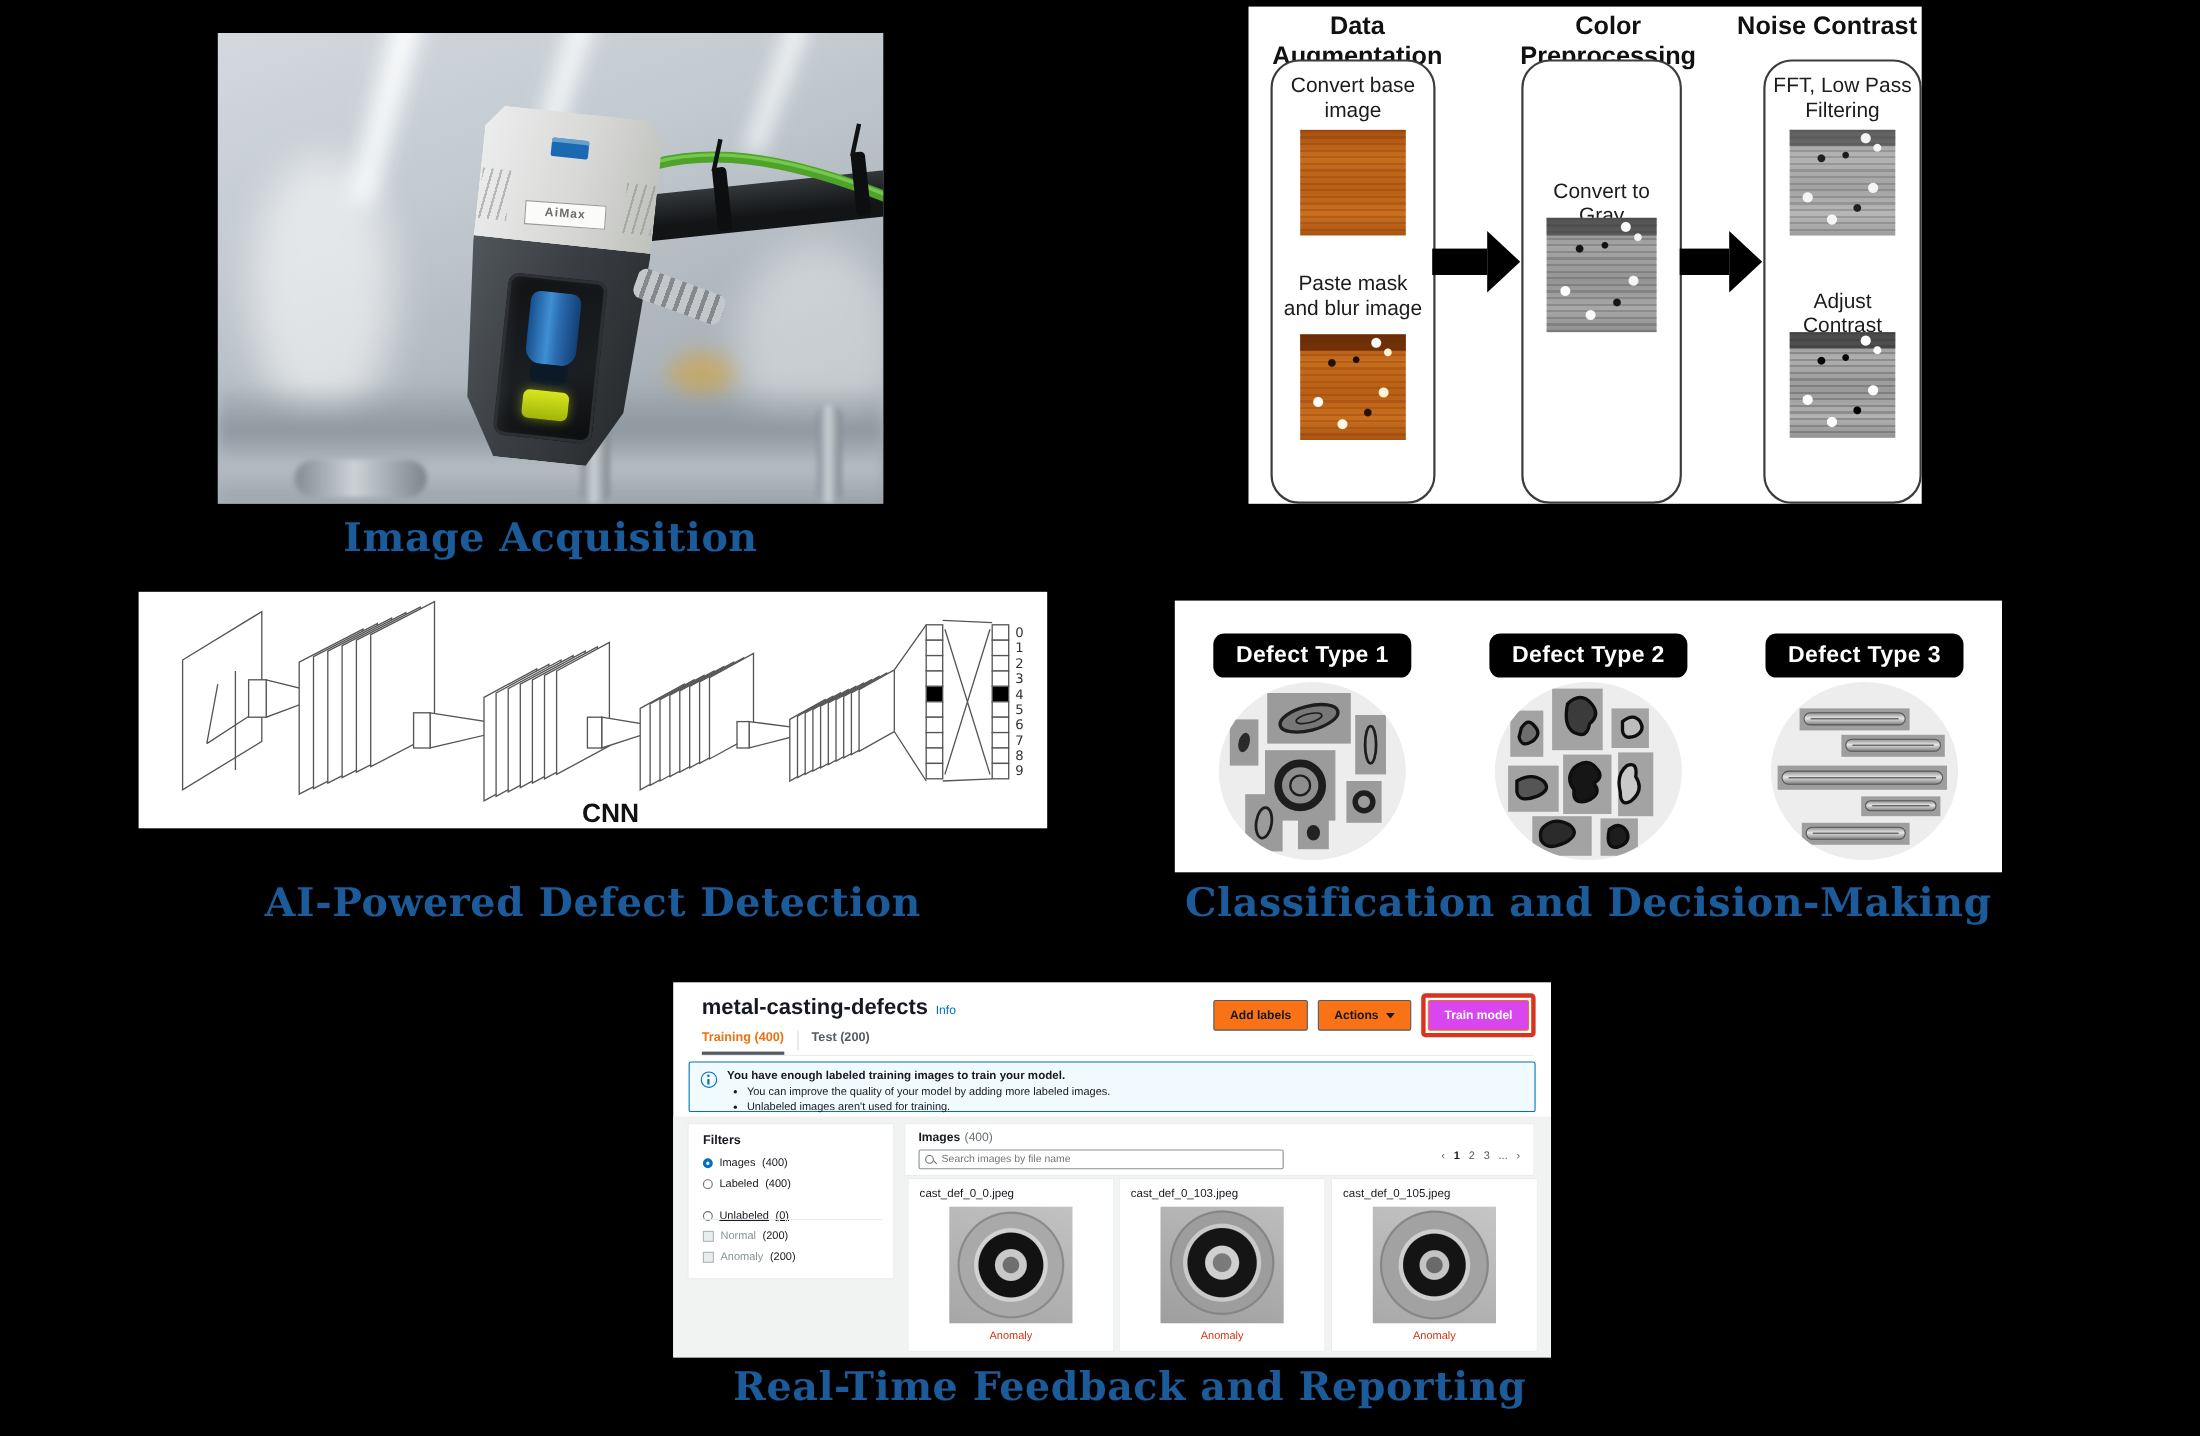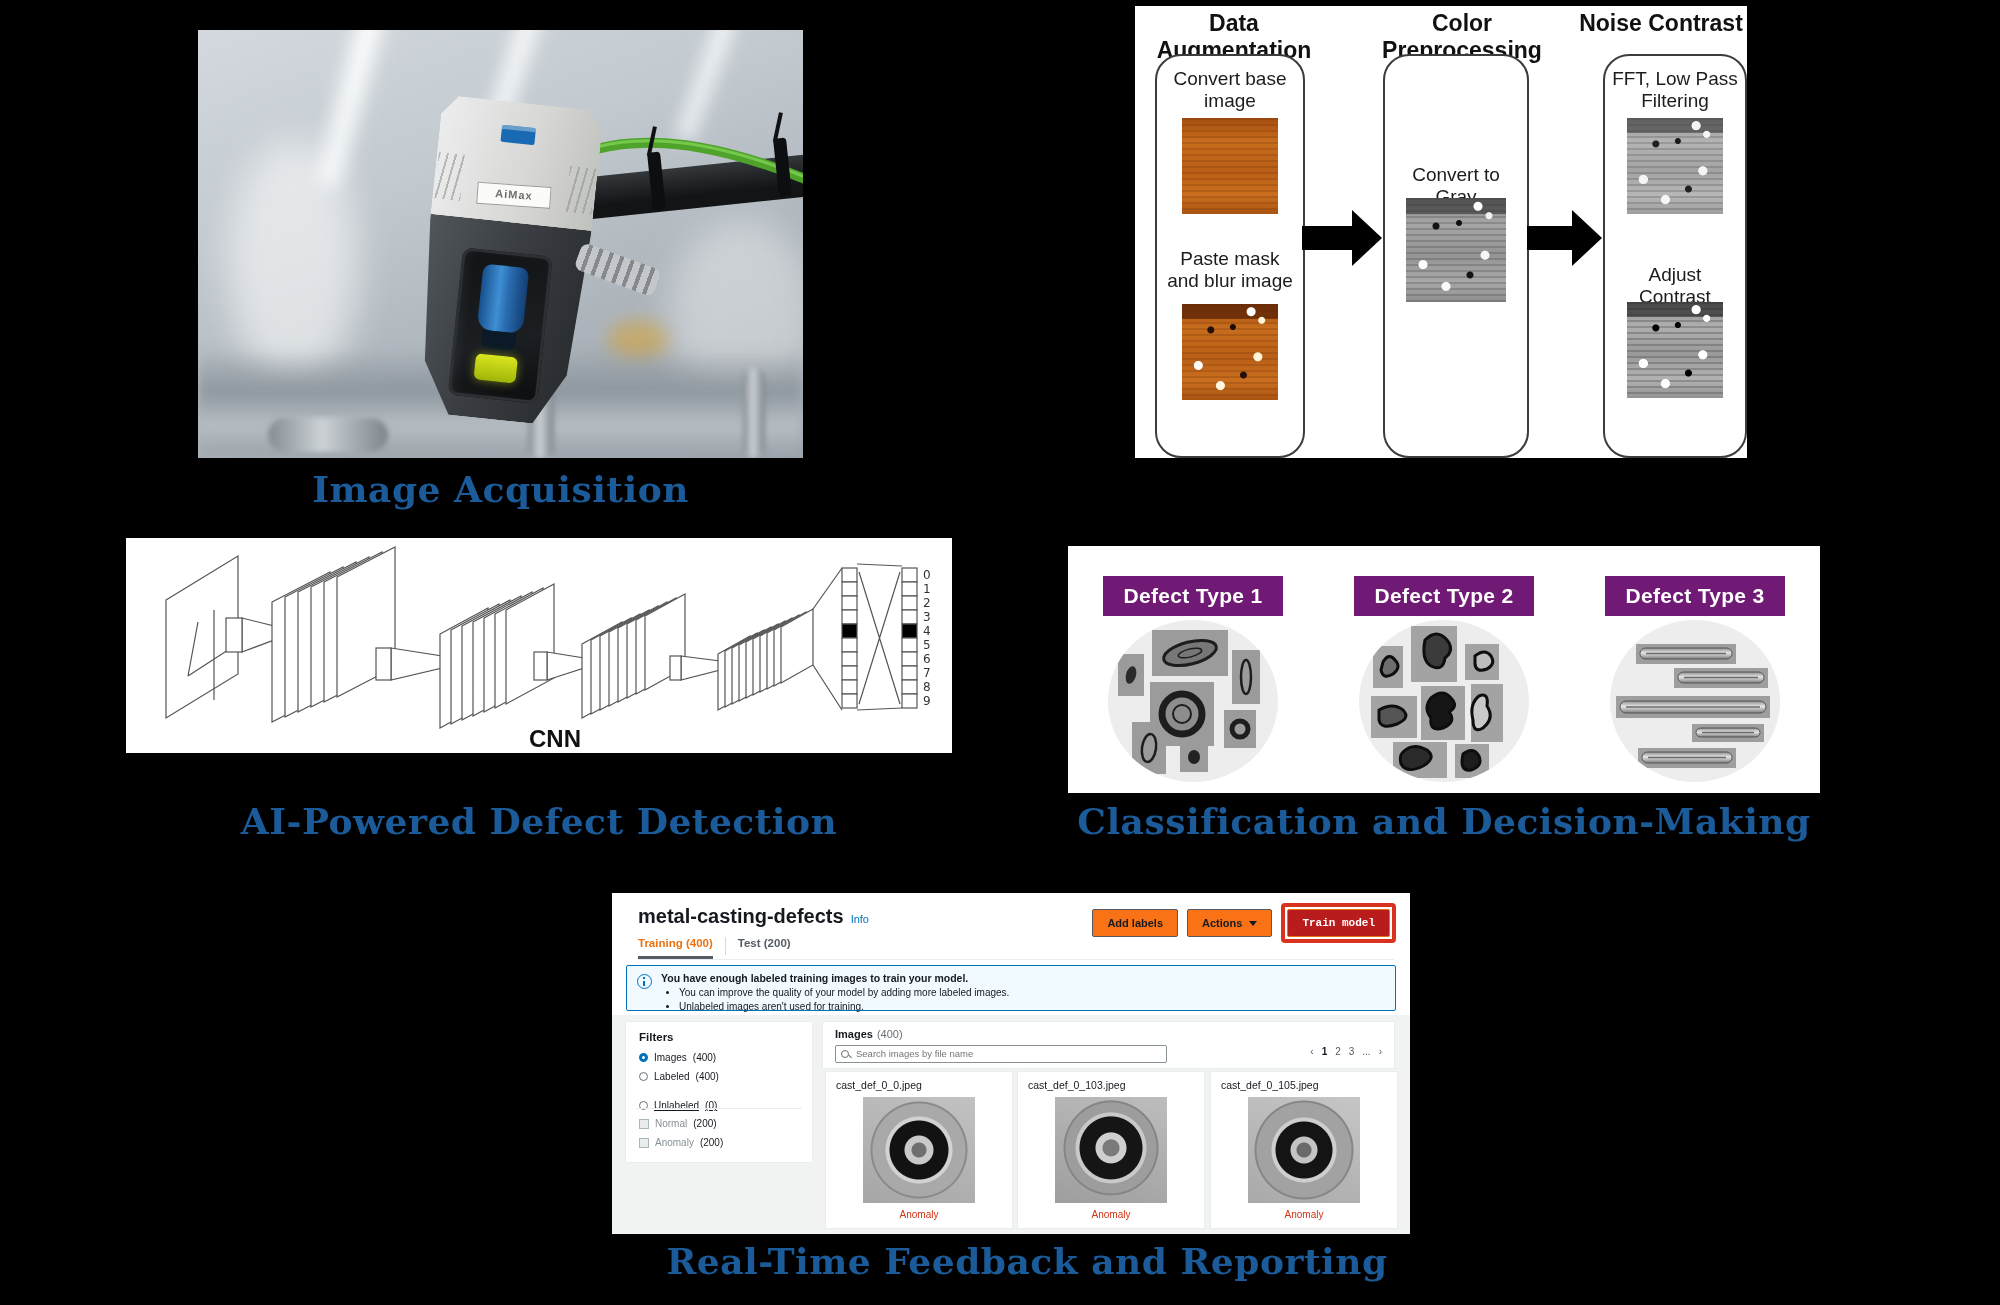--- a/index.html
+++ b/index.html
@@ -102,37 +102,37 @@
   .ar1 .head{left:50px;} .ar2 .head{left:45px;}
 
   
   .cnn{left:126px;top:538px;width:826px;height:215px;}
   .cnn svg{display:block;}
 
   
   .classif{left:1068px;top:546px;width:752px;height:247px;}
   .ctype{position:absolute;top:0;width:250px;height:247px;}
   .ct1{left:0;} .ct2{left:251px;} .ct3{left:502px;}
-  .cbanner{position:absolute;left:35px;top:30px;width:180px;height:40px;background:#701a75;
+  .cbanner{position:absolute;left:35px;top:30px;width:180px;height:40px;background:#000000;
            color:#fff;font-weight:bold;font-size:21px;text-align:center;line-height:40px;
-           letter-spacing:.3px;}
+           letter-spacing:.3px;border-radius:10px;}
   .ccircle{position:absolute;left:40px;top:74px;width:170px;height:162px;border-radius:50%;
            background:#ededed;overflow:hidden;}
 
   
   .aws{left:612px;top:893px;width:798px;height:341px;font-family:"Liberation Sans",sans-serif;}
   .aws-title{position:absolute;left:26px;top:12px;font-size:20px;font-weight:bold;color:#16191f;}
   .aws-info{font-size:11px;font-weight:normal;color:#0073bb;margin-left:7px;}
   .aws-btns{position:absolute;right:14px;top:10px;display:flex;align-items:center;gap:9px;}
   .btn{height:26px;line-height:24px;padding:0 14px;border:1px solid #545b64;border-radius:2px;
        background:#f97316;color:#16191f;font-size:11px;font-weight:bold;display:flex;align-items:center;}
   .caret{display:inline-block;width:0;height:0;border-left:4px solid transparent;
          border-right:4px solid transparent;border-top:5px solid #16191f;margin-left:7px;}
   .train-wrap{border:4px solid #d8331f;border-radius:4px;padding:2px;}
-  .btn-train{background:#b91c1c;border-color:#ec7211;color:#fff;font-family:Liberation Mono, monospace;}
+  .btn-train{background:#d946ef;border-color:#ec7211;color:#fff;}
   .aws-tabs{position:absolute;left:26px;top:44px;display:flex;font-size:11.5px;font-weight:bold;}
   .tab-active{color:#ec7211;padding-bottom:7px;border-bottom:3px solid #545b64;}
   .tab-sep{width:1px;background:#d5dbdb;margin:0 12px 4px 12px;}
   .tab{color:#545b64;}
   .tabs-rule{position:absolute;left:26px;right:16px;top:66px;height:1px;background:#eaeded;}
   .banner{position:absolute;left:14px;right:14px;top:72px;height:44px;background:#f1faff;
           border:1px solid #0073bb;border-radius:2px;}
   .info-ic{position:absolute;left:10px;top:8px;width:13px;height:13px;border:1.6px solid #0073bb;
            border-radius:50%;}
   .info-ic::before{content:"";position:absolute;left:4.6px;top:2px;width:2px;height:2px;background:#0073bb;}

